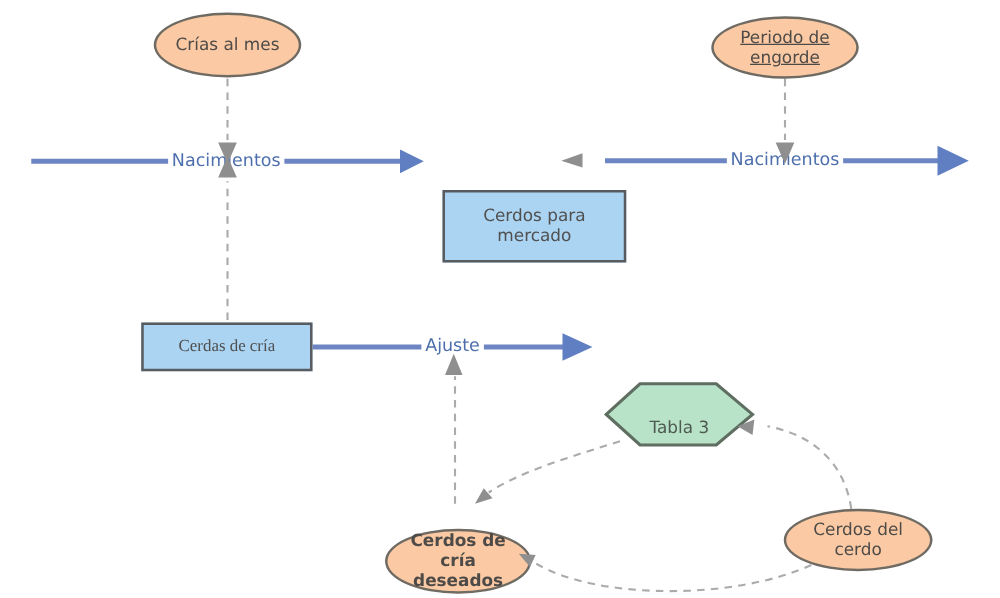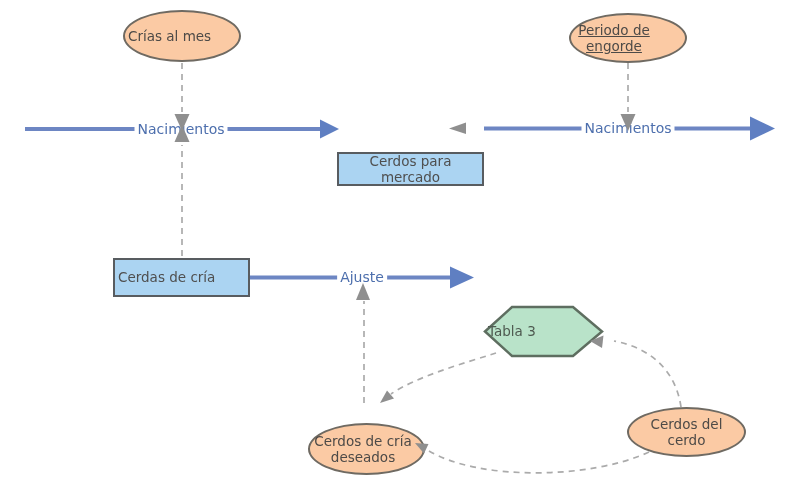--- a/index.html
+++ b/index.html
@@ -4,32 +4,32 @@
 <style>
   html,body{margin:0;padding:0;background:#ffffff;}
   #canvas{
     position:relative;width:800px;height:478px;background:#ffffff;
     font-family:"DejaVu Sans","Liberation Sans",sans-serif;overflow:hidden;
   }
   svg.layer{position:absolute;left:0;top:0;width:800px;height:478px;}
   #base-layer{z-index:1;}
   #arrow-layer{z-index:4;pointer-events:none;}
   .node{
-    position:absolute;display:flex;align-items:center;
+    position:absolute;display:flex;align-items:center;justify-content:center;
     text-align:center;font-size:13.5px;line-height:1.2;color:#4d4a47;z-index:2;
     box-sizing:border-box;padding:1px 3px;
   }
   .aux{
     background:#fbcaa4;border:2px solid #6f6a62;border-radius:50%;
   }
   .stock{
     background:#abd4f2;border:2px solid #585c60;color:#4f4f4f;
   }
   .hex-label{
-    background:transparent;border:none;z-index:3;color:#4e5a50;
+    background:transparent;border:none;z-index:3;color:#4e5a50;margin-top:11px;
   }
   .flow-label{
     position:absolute;transform:translate(-50%,-50%);z-index:3;
     color:#4d6fad;font-size:14px;background:#ffffff;padding:0 3px;
     white-space:nowrap;
   }
   .flow-line{stroke:#6d86c3;stroke-width:4;fill:none;}
   .flow-head{fill:#5f7fc2;stroke:none;}
   .link{stroke:#ababab;stroke-width:1.7;fill:none;stroke-dasharray:6 5;}
   .link-head{fill:#8f8f8f;stroke:none;}
@@ -63,33 +63,33 @@
   </svg>
 
   <div class="node aux" style="left:123px;top:10px;width:118px;height:52px;">
     <span>Crías al mes</span>
   </div>
 
   <div class="node aux" style="left:569px;top:13px;width:118px;height:50px;">
     <span style="max-width:80px;display:inline-block;text-decoration:underline;">Periodo de engorde</span>
   </div>
 
-  <div class="node stock" style="left:337px;top:108px;width:147px;height:34px;margin-top:44px;">
+  <div class="node stock" style="left:354px;top:108px;width:147px;height:58px;margin-top:44px;">
     <span>Cerdos para mercado</span>
   </div>
 
-  <div class="node stock" style="left:113px;top:258px;width:137px;height:39px;">
+  <div class="node stock" style="left:113px;top:258px;width:137px;height:39px;font-family:Liberation Serif, serif;">
     <span>Cerdas de cría</span>
   </div>
 
   <div class="node hex-label" style="left:485px;top:307px;width:117px;height:49px;">
     <span>Tabla 3</span>
   </div>
 
-  <div class="node aux" style="left:308px;top:423px;width:117px;height:52px;">
+  <div class="node aux" style="left:308px;top:423px;width:117px;height:52px;font-weight:bold;">
     <span style="max-width:100px;display:inline-block;">Cerdos de cría deseados</span>
   </div>
 
   <div class="node aux" style="left:627px;top:407px;width:119px;height:50px;">
     <span>Cerdos del cerdo</span>
   </div>
 
   <div class="flow-label" style="left:181px;top:129px;">Nacimientos</div>
   <div class="flow-label" style="left:628px;top:128px;">Nacimientos</div>
   <div class="flow-label" style="left:362px;top:277px;text-align:right;">Ajuste</div>

